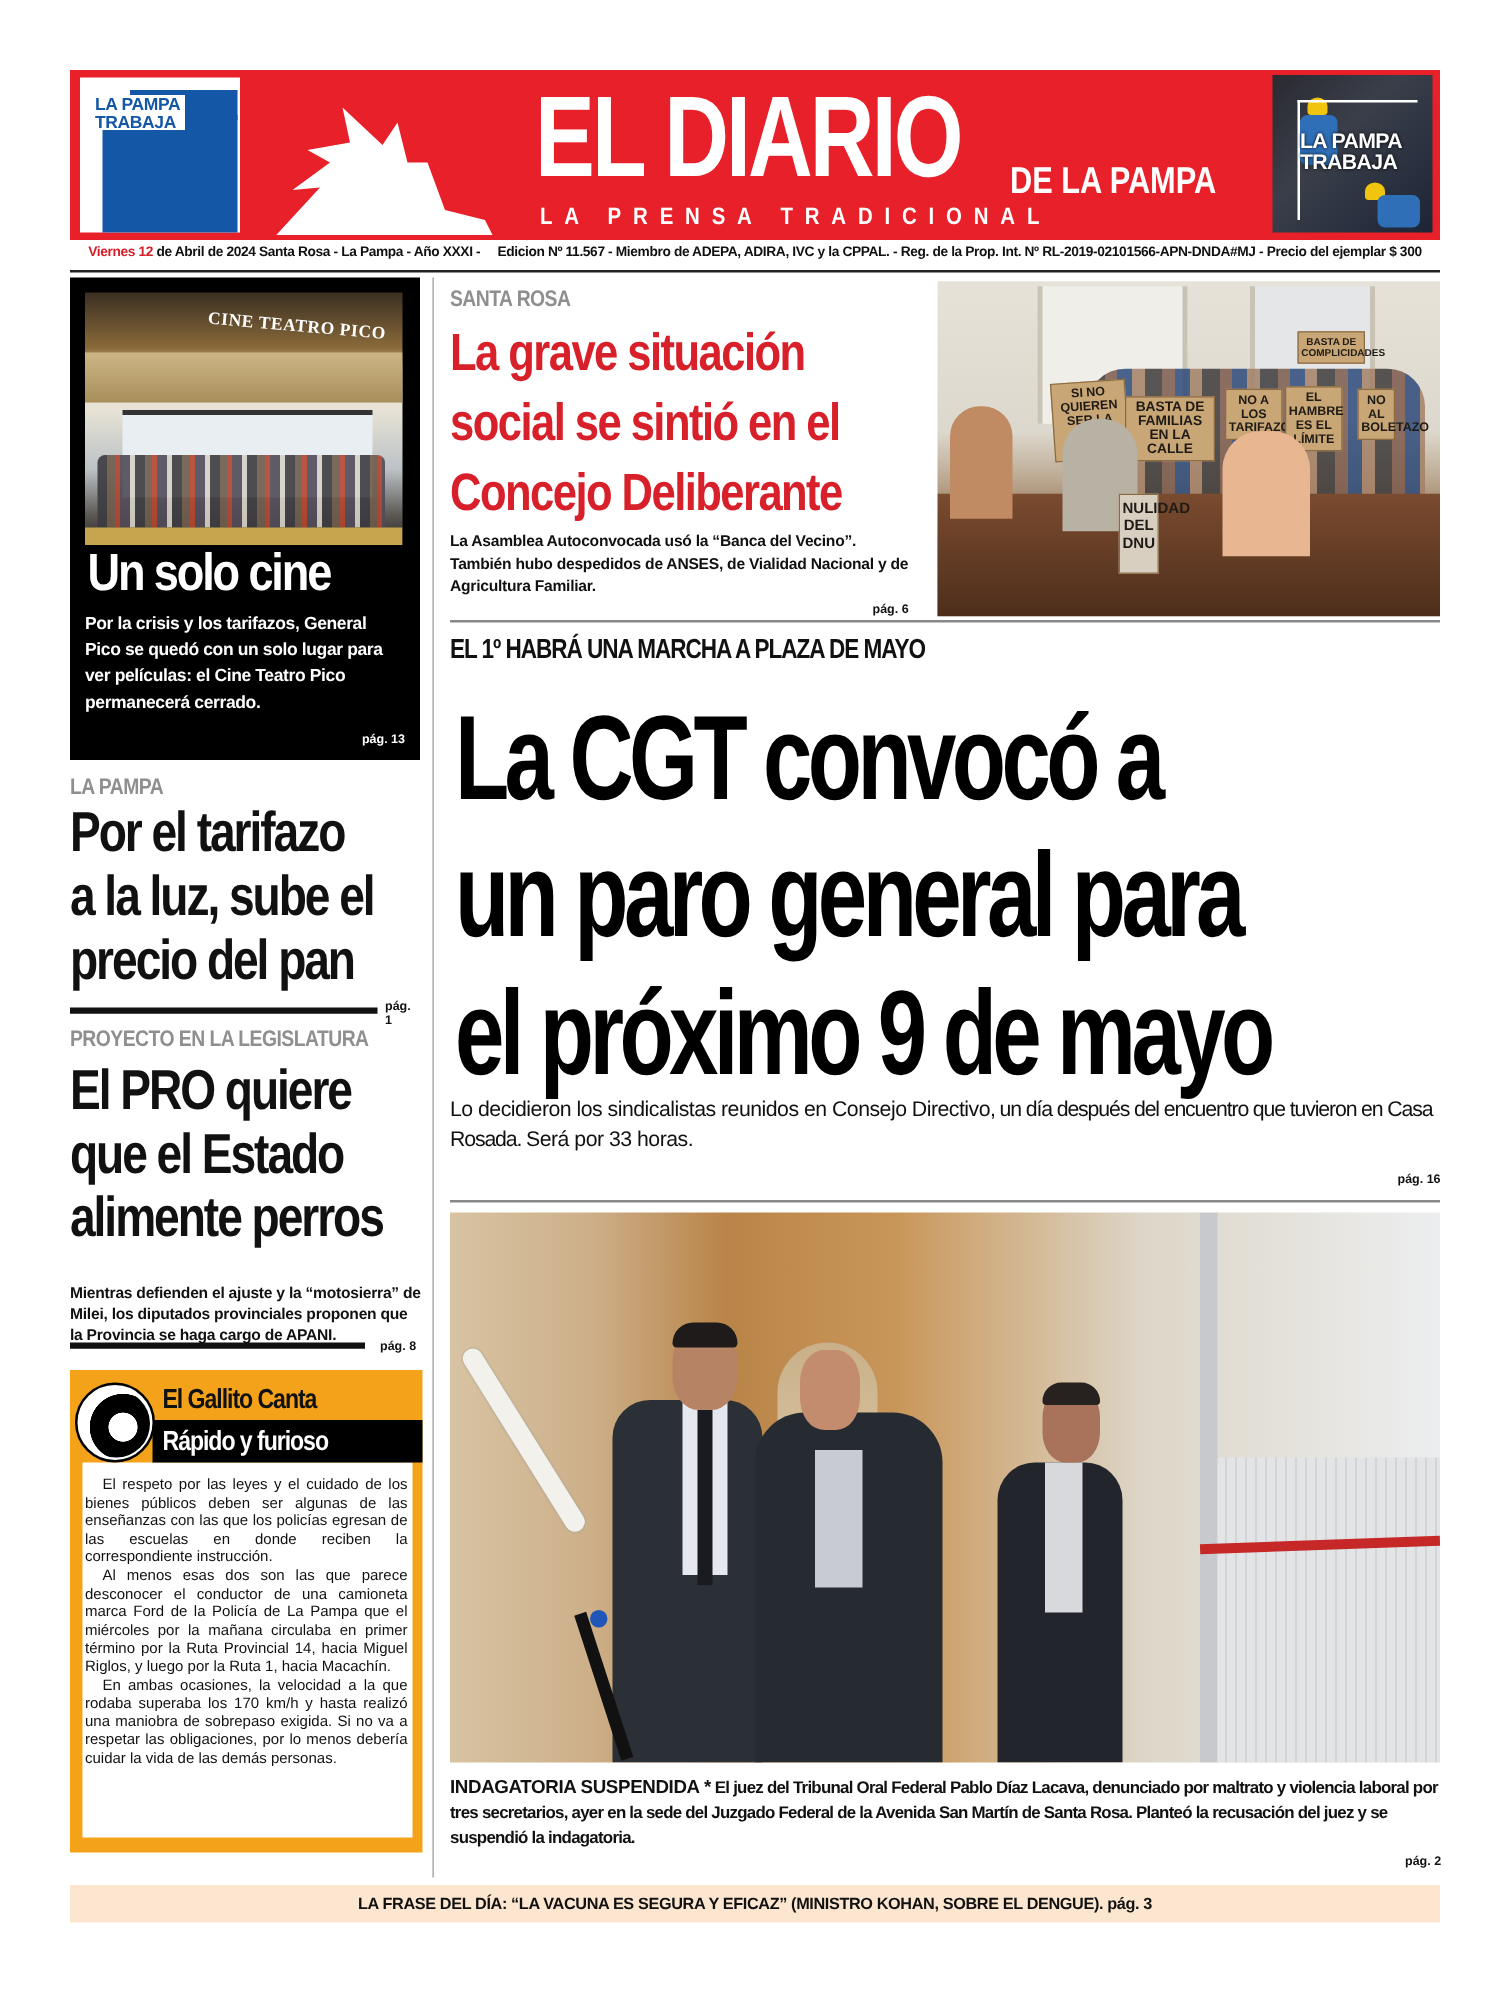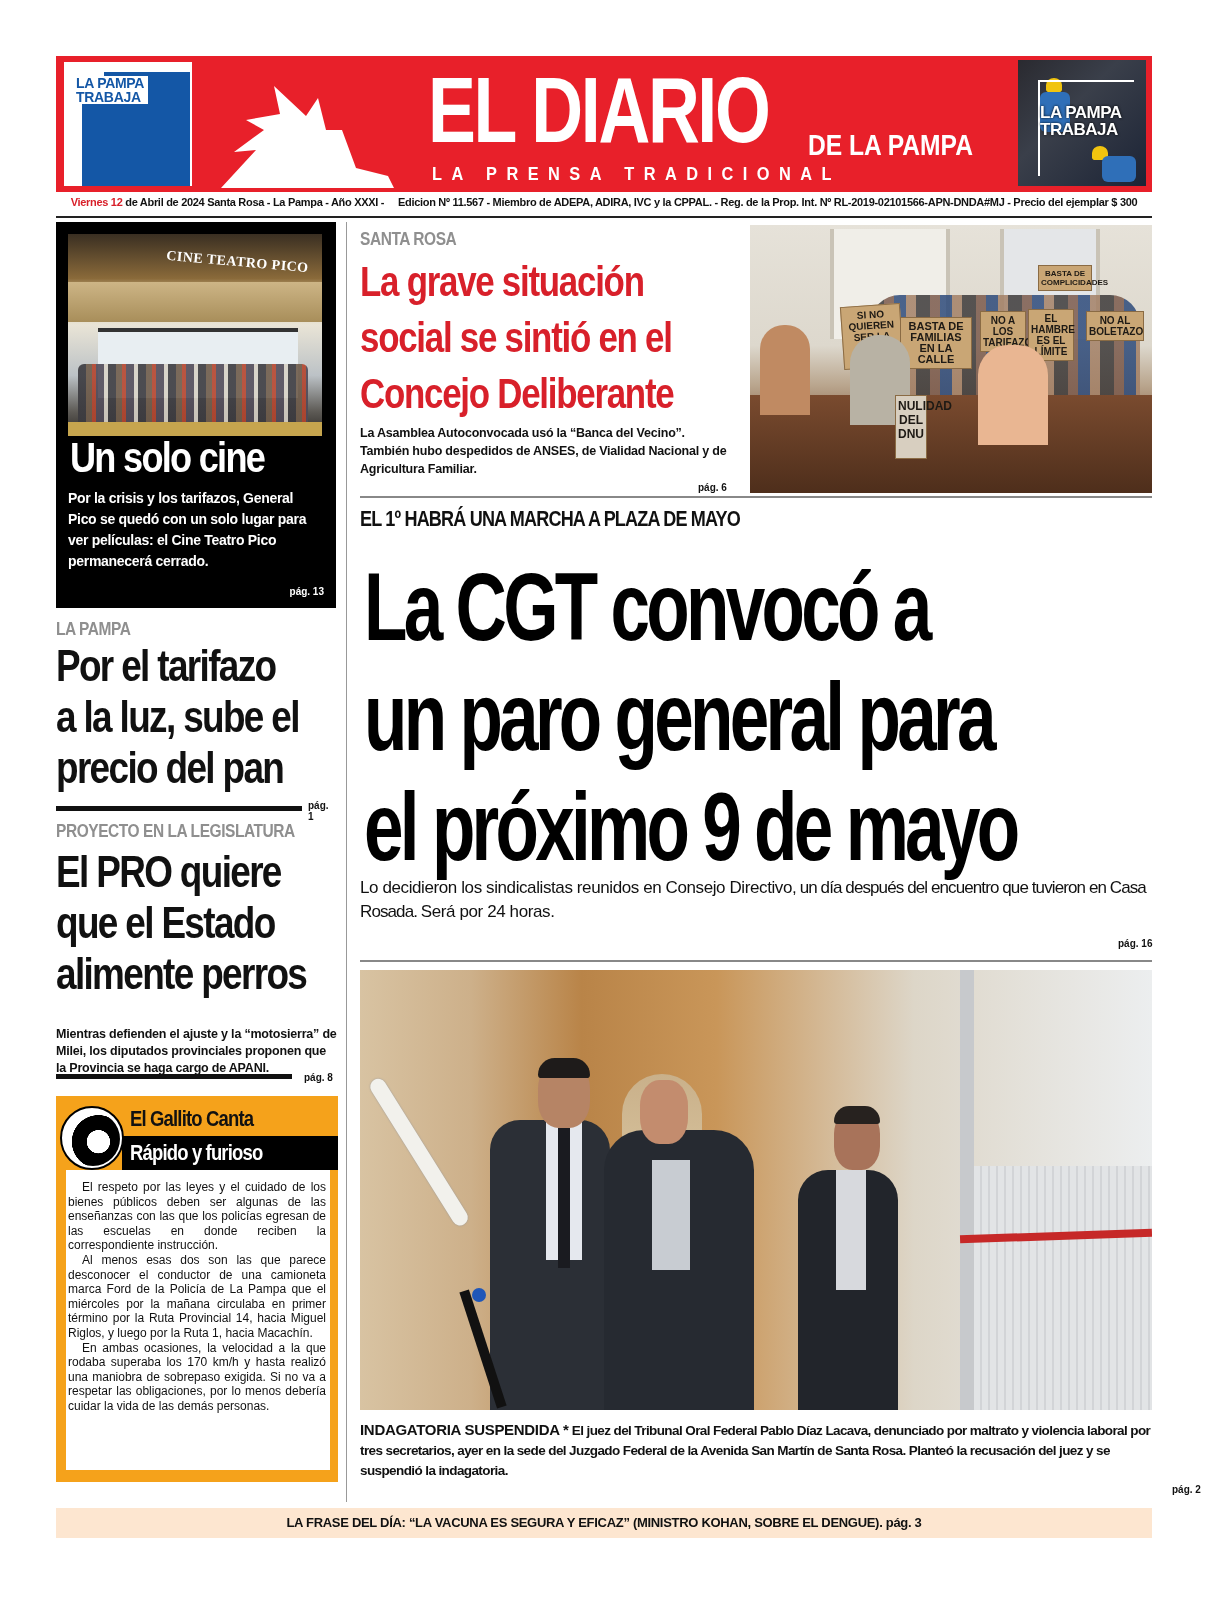--- a/index.html
+++ b/index.html
@@ -111,21 +111,21 @@
   .court-photo .shirt2 { position: absolute; left: 292px; top: 190px; width: 38px; height: 110px; background: #c8ccd2; }
   .court-photo .man2-body { position: absolute; left: 438px; top: 200px; width: 100px; height: 240px; background: #22252b; border-radius: 30px 30px 0 0; }
   .court-photo .man2-head { position: absolute; left: 474px; top: 140px; width: 46px; height: 60px; background: #a8735a; border-radius: 40%; }
   .court-photo .man2-hair { position: absolute; left: 474px; top: 136px; width: 46px; height: 18px; background: #27221f; border-radius: 20px 20px 4px 4px; }
   .court-photo .shirt3 { position: absolute; left: 476px; top: 200px; width: 30px; height: 120px; background: #d7d9dd; }
   .court-photo .cane { position: absolute; left: 118px; top: 318px; width: 10px; height: 122px; background: #111; transform: rotate(-18deg); }
   .court-photo .cane-top { position: absolute; left: 112px; top: 318px; width: 14px; height: 14px; border-radius: 50%; background: #1f56b8; }
 
   .caption { position: absolute; left: 360px; top: 1420px; width: 792px; font-weight: 700; font-size: 13.5px; line-height: 20px; color: #111; letter-spacing: -0.6px; }
   .caption .cap-lead { font-size: 15px; letter-spacing: -0.3px; }
-  .caption-pag { position: absolute; left: 1172px; top: 1484px; font-weight: 700; font-size: 10px; }
+  .caption-pag { position: absolute; left: 1124px; top: 1484px; font-weight: 700; font-size: 10px; }
 
   
   .footer-bar { position: absolute; left: 56px; top: 1508px; width: 1096px; height: 30px; background: #fde6d0; text-align: center; font-weight: 700; font-size: 13px; line-height: 30px; color: #111; letter-spacing: -0.3px; }
 </style>
 </head>
 <body>
 
 <div class="masthead">
   <div class="mh-left-logo">
     <div class="blue2"></div>
@@ -222,38 +222,38 @@
 
 <div class="concejo-photo">
   <div class="window"></div>
   <div class="window2"></div>
   <div class="crowd"></div>
   <div class="sign-card" style="left:92px;top:80px;width:60px;transform:rotate(-4deg);">SI NO QUIEREN SER LA MANO QUE...</div>
   <div class="sign-card" style="left:150px;top:92px;width:72px;font-size:11px;">BASTA DE FAMILIAS EN LA CALLE</div>
   <div class="sign-card" style="left:230px;top:86px;width:46px;">NO A LOS TARIFAZOS</div>
   <div class="sign-card" style="left:278px;top:84px;width:46px;">EL HAMBRE ES EL LÍMITE</div>
   <div class="sign-card" style="left:288px;top:40px;width:54px;font-size:8px;line-height:9px;">BASTA DE COMPLICIDADES</div>
-  <div class="sign-card" style="left:336px;top:86px;width:58px;">NO AL BOLETAZO</div>
+  <div class="sign-card" style="left:336px;top:86px;width:30px;">NO AL BOLETAZO</div>
   <div class="desk"></div>
   <div class="woman1"></div>
   <div class="woman2"></div>
   <div class="speaker"></div>
   <div class="sign-card" style="left:145px;top:170px;width:32px;height:64px;background:#d8cfc0;font-size:12px;line-height:14px;">NULIDAD DEL DNU</div>
 </div>
 
 <div class="rule-mid"></div>
 
 <div class="main-kicker">EL 1º HABRÁ UNA MARCHA A PLAZA DE MAYO</div>
 <div class="main-head">
   <div>La CGT convocó a</div>
   <div>un paro general para</div>
   <div>el próximo 9 de mayo</div>
 </div>
 <div class="main-deck">
-  <b>Lo decidieron los sindicalistas reunidos en Consejo Directivo</b><span class="light">, un día después del encuentro que tuvieron en Casa Rosada. </span><b>Será por 24 horas</b><span>.</span>
+  <b>Lo decidieron los sindicalistas reunidos en Consejo Directivo</b><span class="light">, un día después del encuentro que tuvieron en Casa Rosada. </span><b>Será por 33 horas</b><span>.</span>
 </div>
 <div class="main-pag">pág. 16</div>
 <div class="rule-mid2"></div>
 
 <div class="court-photo">
   <div class="rail"></div>
   <div class="door-frame"></div>
   <div class="door-panel"></div>
   <div class="red-bar"></div>
   <div class="man1-body"></div>

